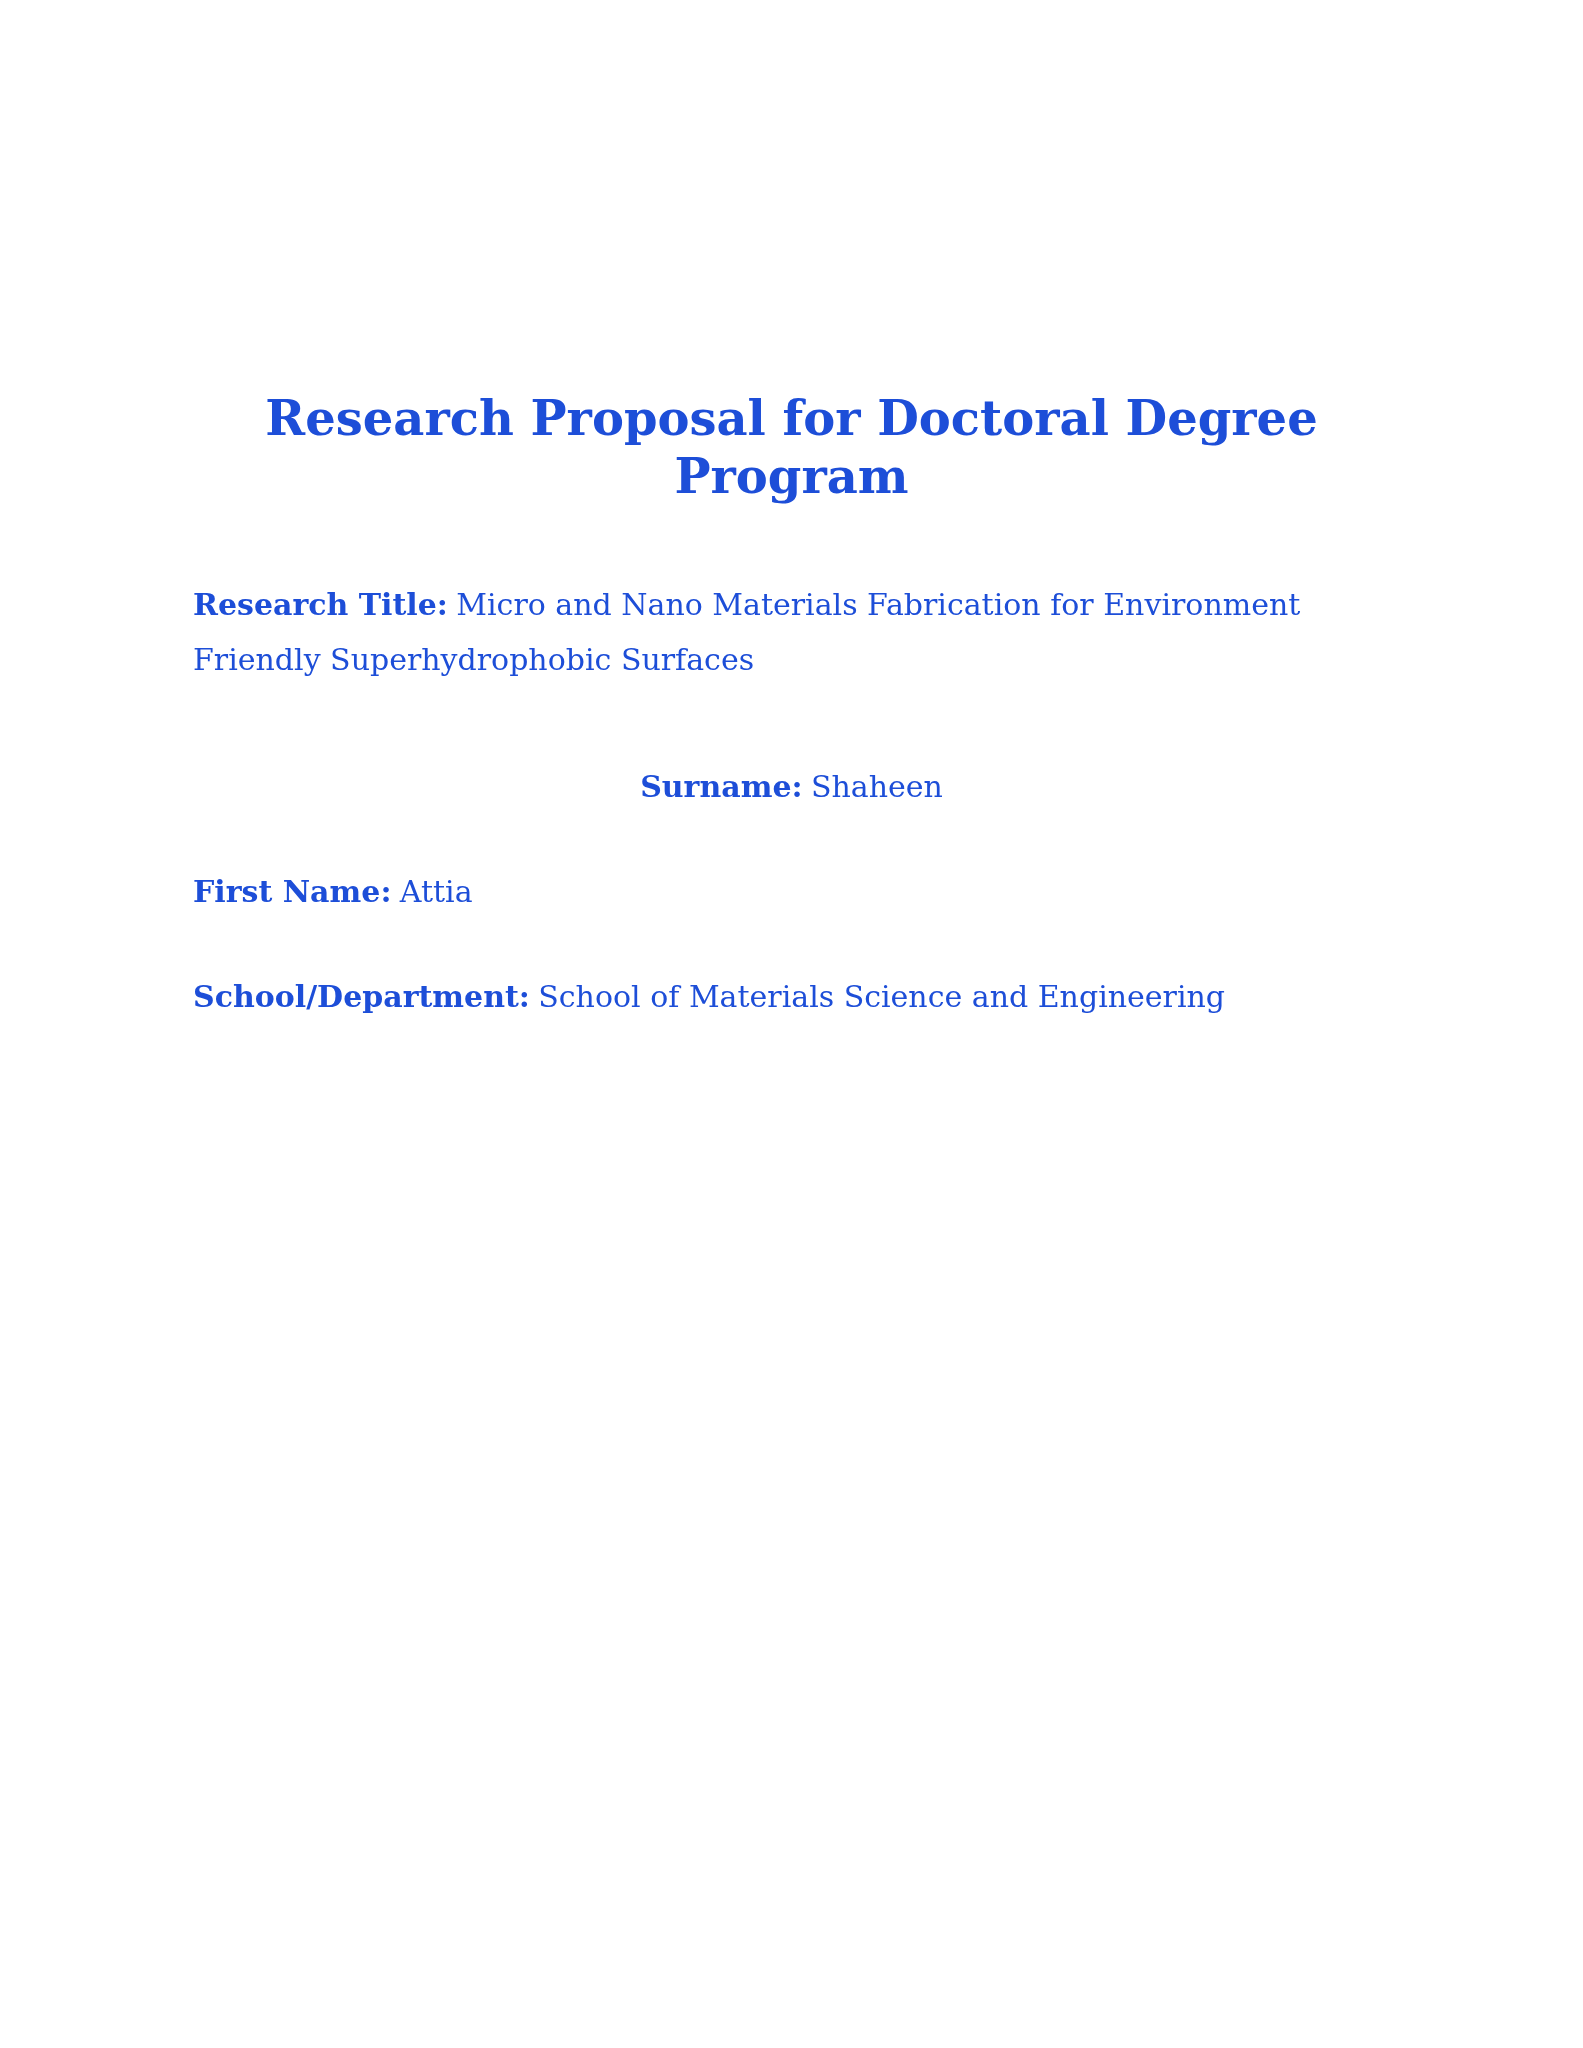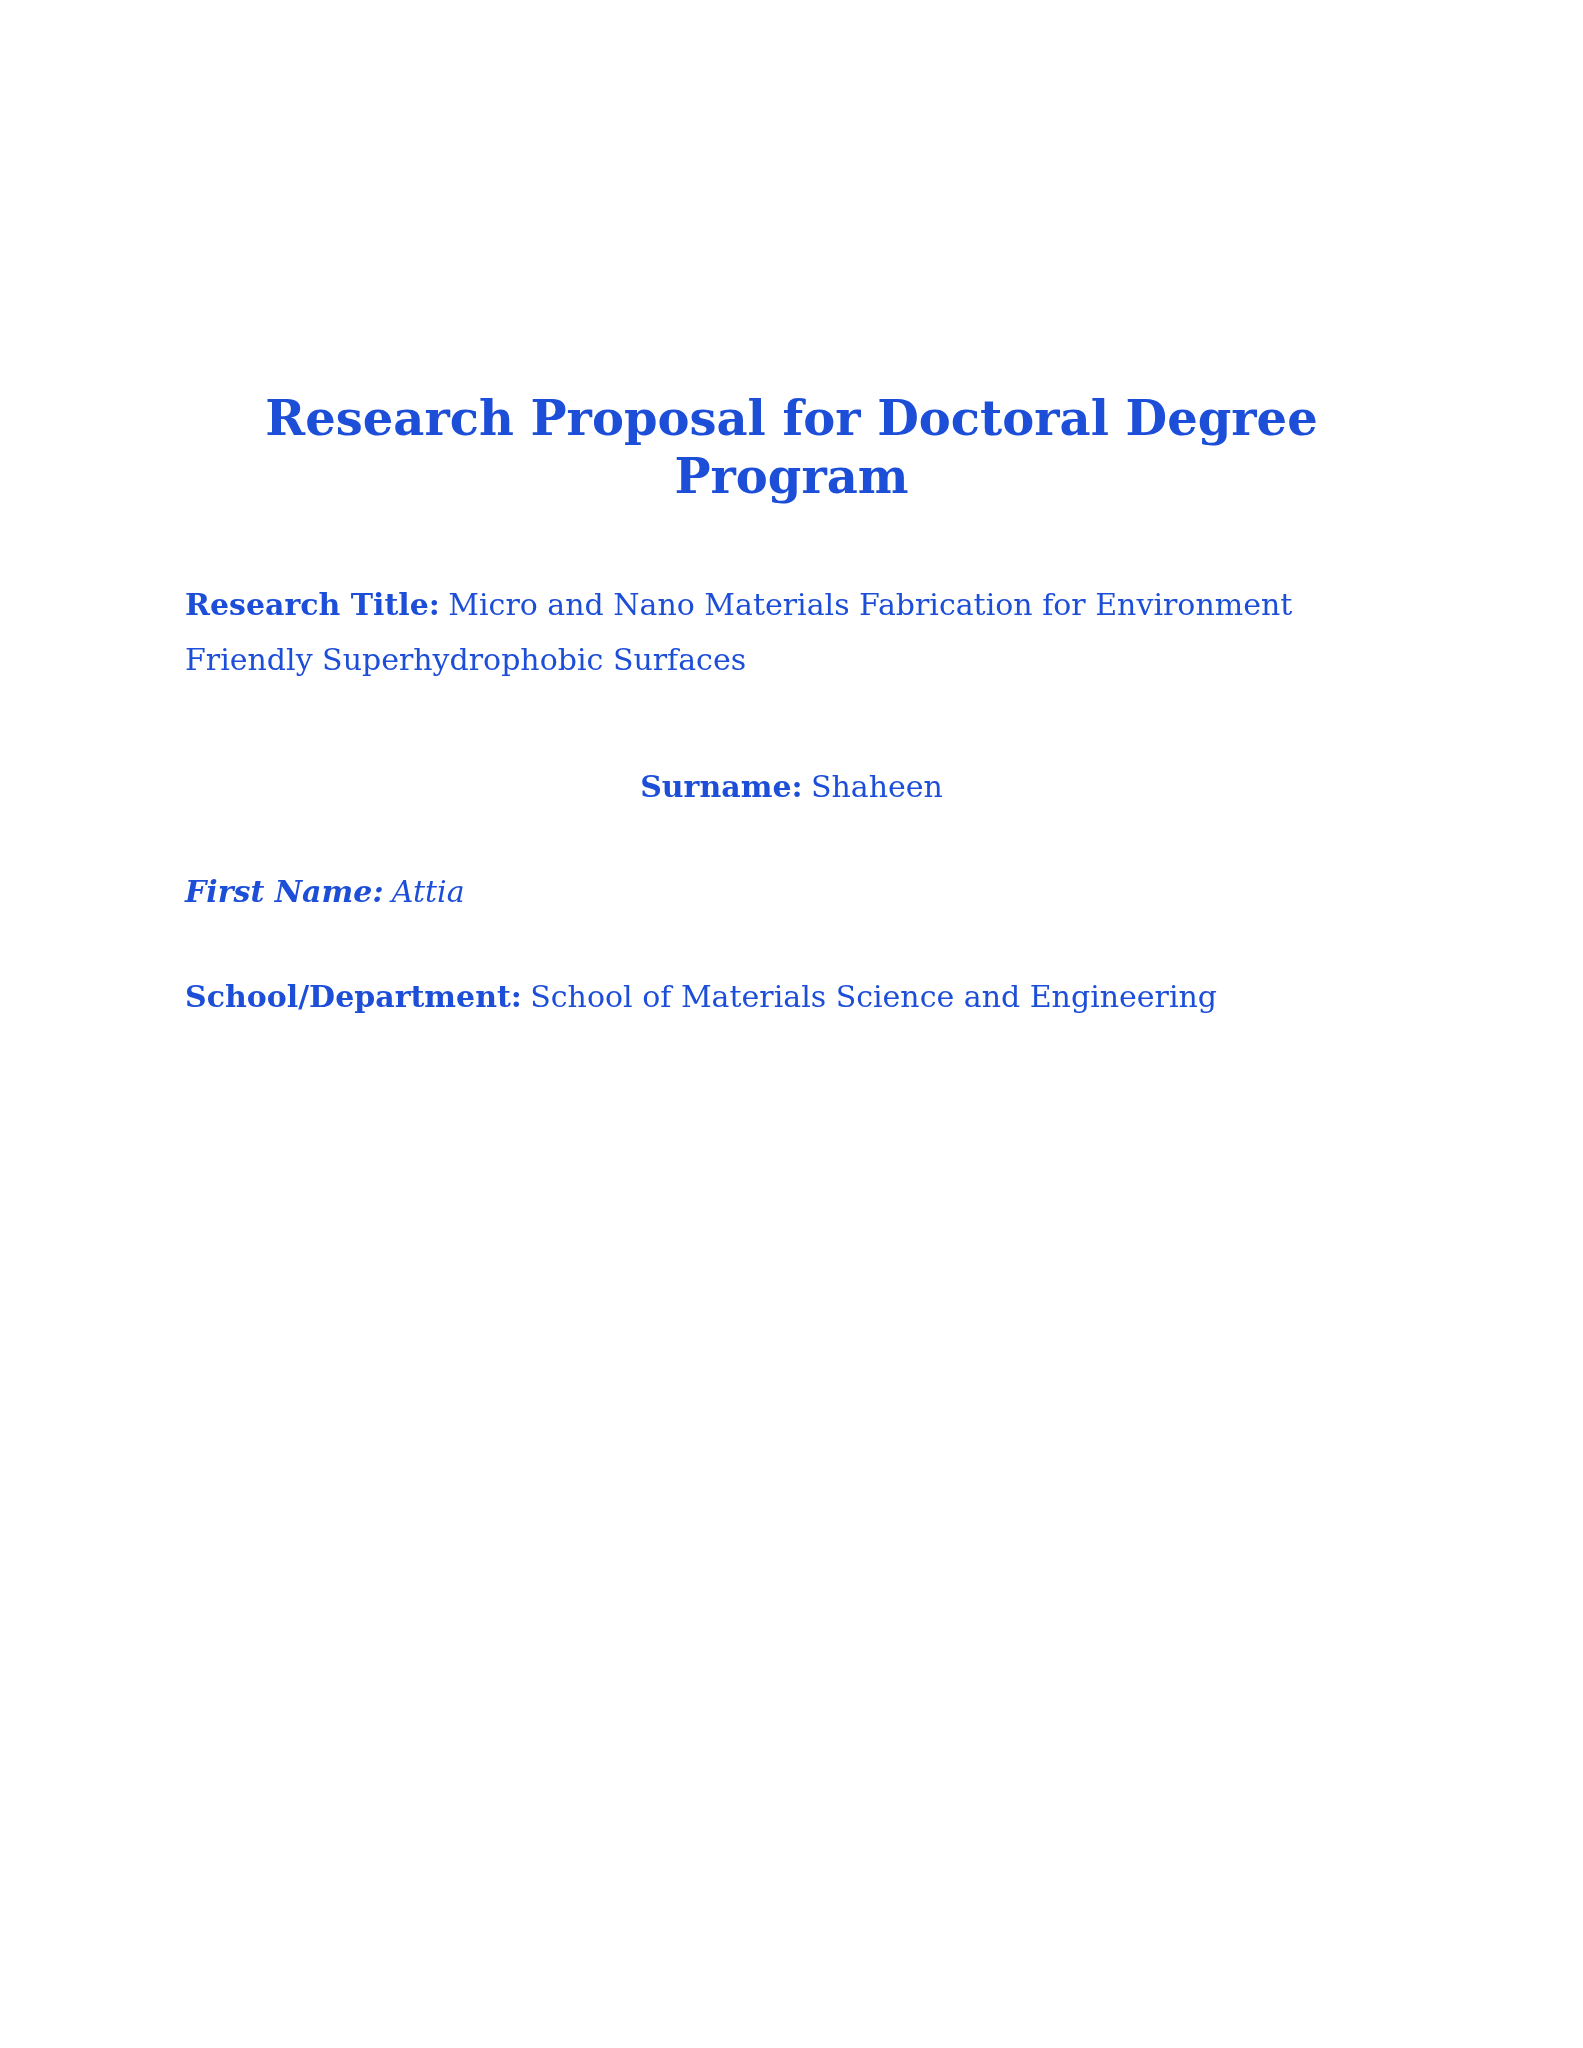--- a/index.html
+++ b/index.html
@@ -25,33 +25,32 @@
   .doc-title {
     font-size: 48px;
     font-weight: bold;
     line-height: 1.2;
     text-align: center;
     margin: 0;
   }
   .para {
     font-size: 30px;
     line-height: 55px;
-    margin: 8px;
+    margin: 16px;
     text-align: left;
   }
   .para-research-title {
     margin-top: 72px;
   }
   .para-surname {
     margin-top: 72px;
     text-align: center;
   }
   .para-first-name {
     margin-top: 50px;
-    font-style: italic;
   }
   .para-school {
     margin-top: 50px;
   }
   .field-label {
     font-weight: bold;
     margin-right: 0.28em;
   }
 </style>
 </head>

